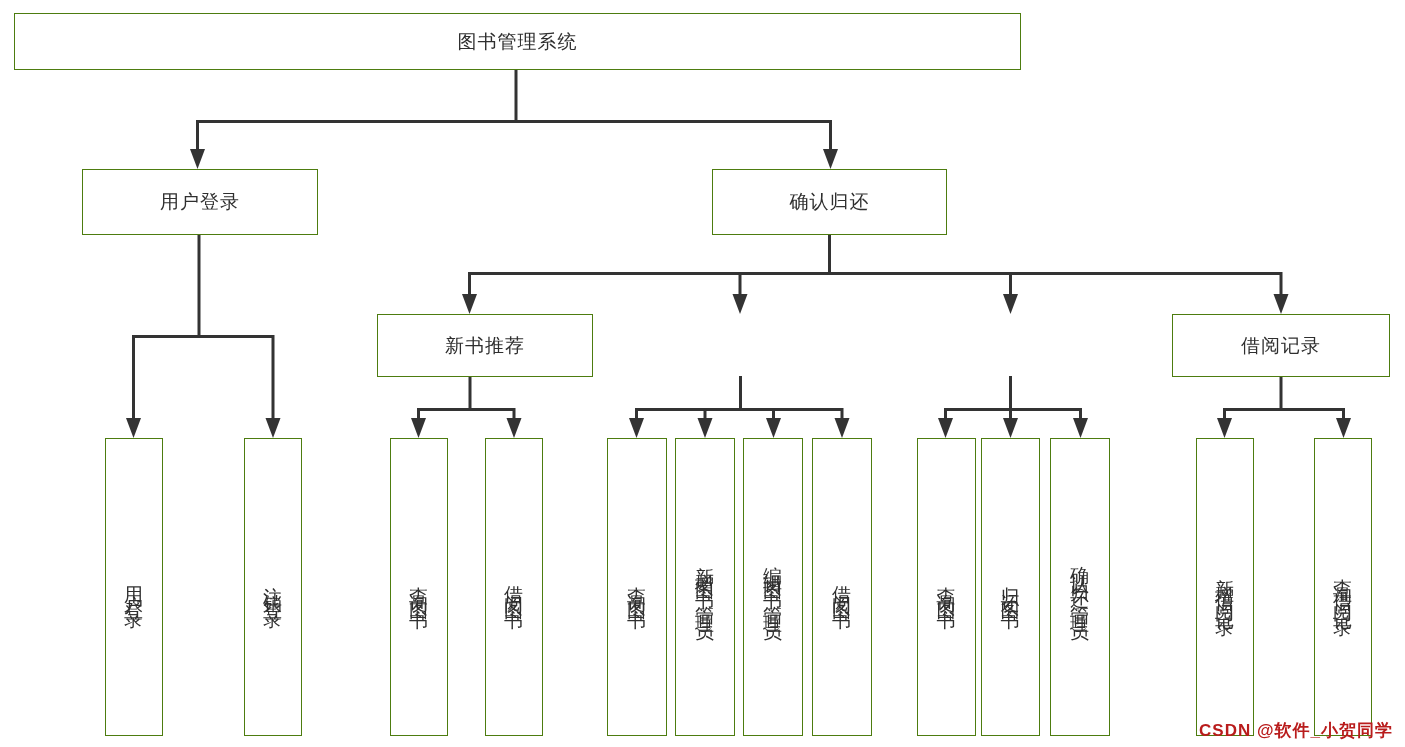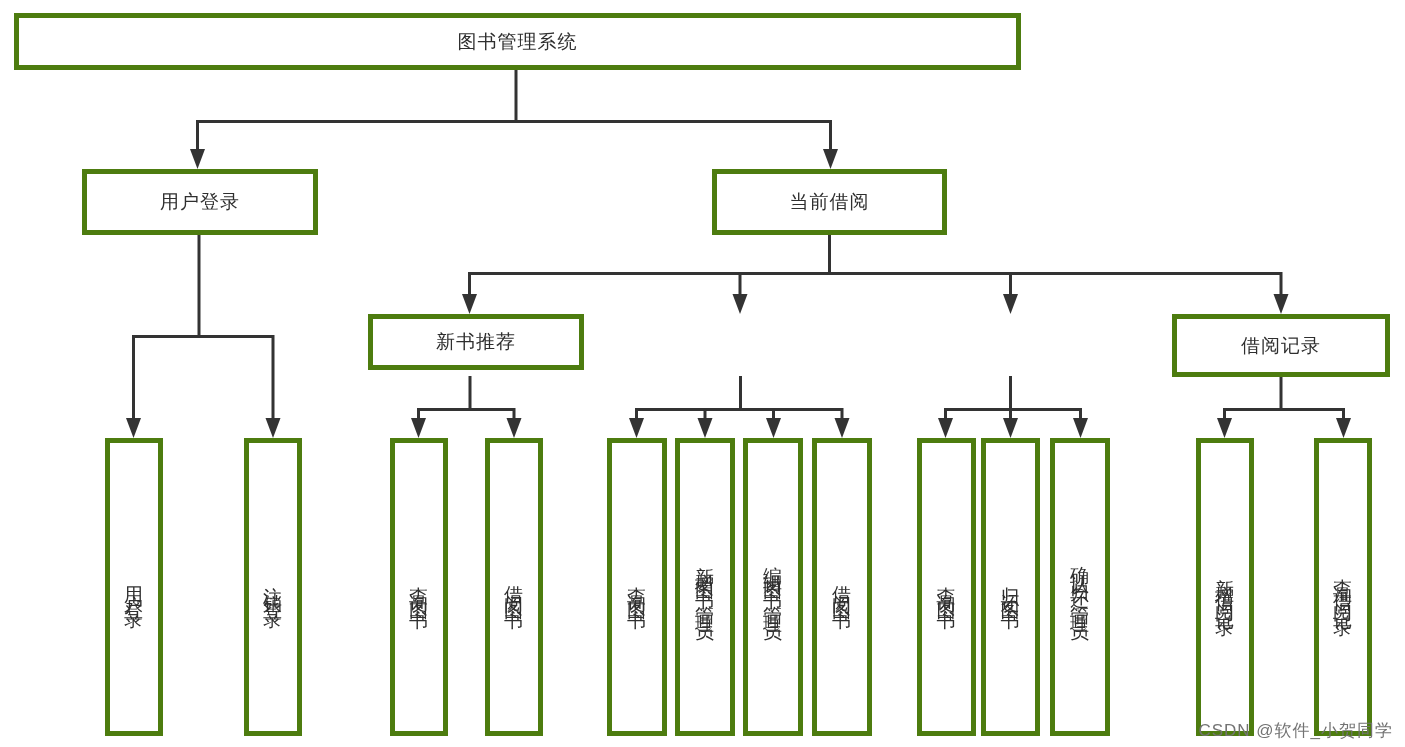--- a/index.html
+++ b/index.html
@@ -20,36 +20,36 @@
     left: 0;
     top: 0;
     width: 1405px;
     height: 747px;
     pointer-events: none;
   }
   .node {
     position: absolute;
     box-sizing: border-box;
     background: #ffffff;
-    border: 5px solid #4d7c0f;
+    border: 1px solid #4d7c0f;
     color: #2f2f2f;
     display: flex;
     align-items: center;
     justify-content: center;
     font-size: 19px;
     letter-spacing: 1px;
     white-space: nowrap;
   }
   
   .box-root { left: 14px; top: 13px; width: 1007px; height: 57px; }
   
   .box-l2-0 { left: 82px;  top: 169px; width: 236px; height: 66px; }
   .box-l2-1 { left: 712px; top: 169px; width: 235px; height: 66px; }
   
-  .box-l3-0 { left: 368px;  top: 314px; width: 216px; height: 56px; }
+  .box-l3-0 { left: 377px;  top: 314px; width: 216px; height: 63px; }
   .box-l3-1 { left: 633px;  top: 314px; width: 215px; height: 63px; }
   .box-l3-2 { left: 903px;  top: 314px; width: 215px; height: 63px; }
   .box-l3-3 { left: 1172px; top: 314px; width: 218px; height: 63px; }
   
   .leaf {
     top: 438px;
     height: 298px;
     font-size: 19px;
     letter-spacing: 0;
   }
@@ -70,23 +70,24 @@
   .leaf-8  { left: 917px;  width: 59px; }
   .leaf-9  { left: 981px;  width: 59px; }
   .leaf-10 { left: 1050px; width: 60px; }
   .leaf-11 { left: 1196px; width: 58px; }
   .leaf-12 { left: 1314px; width: 58px; }
   .watermark {
     position: absolute;
     right: 12px;
     bottom: 5px;
     font-size: 17px;
-    color: #737373;
+    color: #b91c1c;
     letter-spacing: 1px;
     z-index: 5;
+    font-weight: bold;
   }
 </style>
 </head>
 <body>
 
 <div class="canvas">
 
   <svg class="connectors" width="1405" height="747" viewBox="0 0 1405 747" fill="none" xmlns="http://www.w3.org/2000/svg">
     <g stroke="#333333" stroke-width="3">
 
@@ -138,21 +139,21 @@
       <polygon points="1003,418 1018,418 1010.5,438"></polygon>
       <polygon points="1073,418 1088,418 1080.5,438"></polygon>
       <polygon points="1217,418 1232,418 1224.5,438"></polygon>
       <polygon points="1336,418 1351,418 1343.5,438"></polygon>
     </g>
   </svg>
 
   <div class="node box-root">图书管理系统</div>
 
   <div class="node box-l2-0">用户登录</div>
-  <div class="node box-l2-1">当前借阅</div>
+  <div class="node box-l2-1">确认归还</div>
 
   <div class="node box-l3-0">新书推荐</div>
   <div class="node box-l3-3">借阅记录</div>
 
   <div class="node leaf leaf-0">
     <span class="vtext">用户登录</span>
   </div>
   <div class="node leaf leaf-1">
     <span class="vtext">注销登录</span>
   </div>

